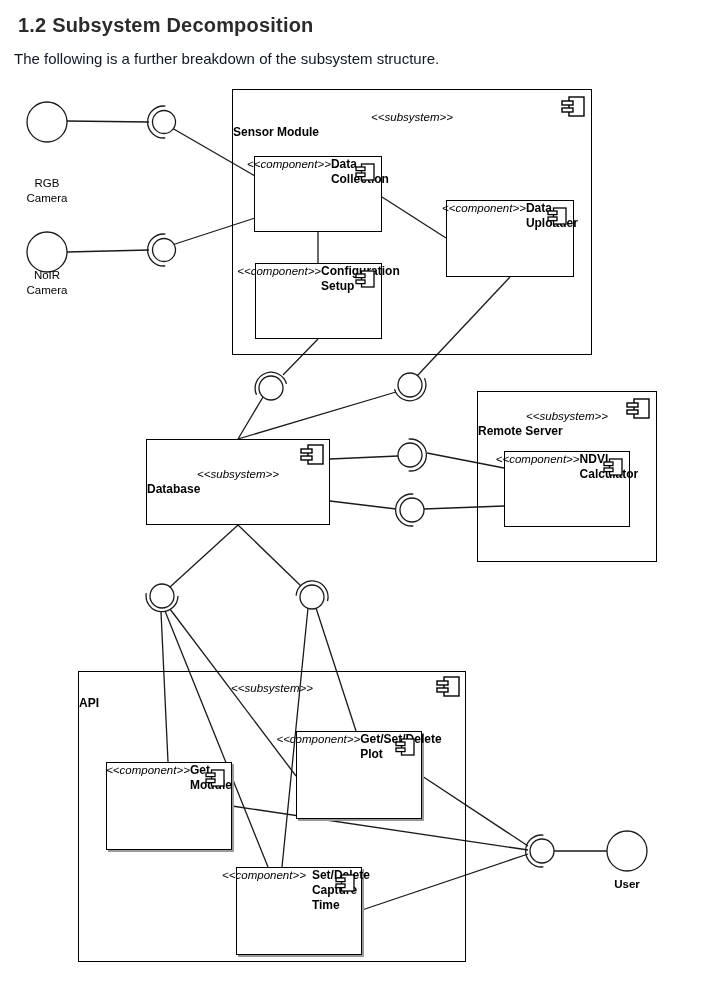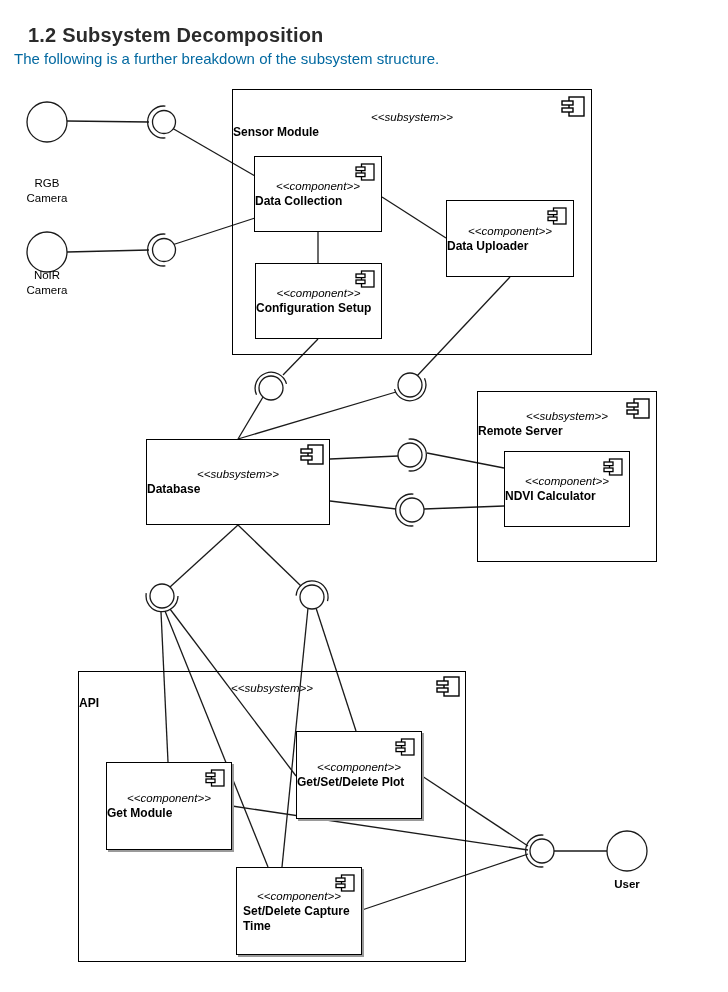--- a/index.html
+++ b/index.html
@@ -1,24 +1,24 @@
 <!DOCTYPE html>
 <html><head>
 <meta charset="utf-8">
 <style>
   html,body{margin:0;padding:0;background:#fff;}
   #canvas{position:relative;width:728px;height:992px;background:#fff;overflow:hidden;
           font-family:"Liberation Sans",sans-serif;}
-  h1#title{position:absolute;left:14px;top:10px;margin:14px;font-size:20px;font-weight:bold;
+  h1#title{position:absolute;left:14px;top:10px;margin:4px;font-size:20px;font-weight:bold;
            color:#2b2b2b;letter-spacing:.2px;}
-  p#intro{position:absolute;left:14px;top:50px;margin:0;font-size:15px;color:#0369a1;}
+  p#intro{position:absolute;left:14px;top:50px;margin:0;font-size:15px;color:#0f172a;}
   svg.wires{position:absolute;left:0;top:0;z-index:1;}
   .node{position:absolute;box-sizing:border-box;border:1.4px solid #000;z-index:2;}
   .subsys{background:transparent;}
-  .comp{background:#fff;display:flex;flex-direction:column;justify-content:center;}
+  .comp{background:#fff;display:flex;justify-content:center;}
   .shadowed{box-shadow:2px 2px 0 #9a9a9a;}
   .stype{font-size:11.5px;line-height:15px;color:#000;text-align:center;white-space:nowrap;font-style:italic;}
   .nname{font-size:12px;line-height:15px;font-weight:bold;color:#000;text-align:left;}
   .labels-top{position:absolute;left:0;right:0;text-align:center;}
   .center-labels{position:absolute;left:0;right:0;top:50%;transform:translateY(-50%);}
   .cicon{position:absolute;top:6px;right:6px;}
   .actor-label{position:absolute;z-index:2;width:80px;text-align:center;font-size:11.5px;
                line-height:15px;color:#000;}
 </style>
 </head>

